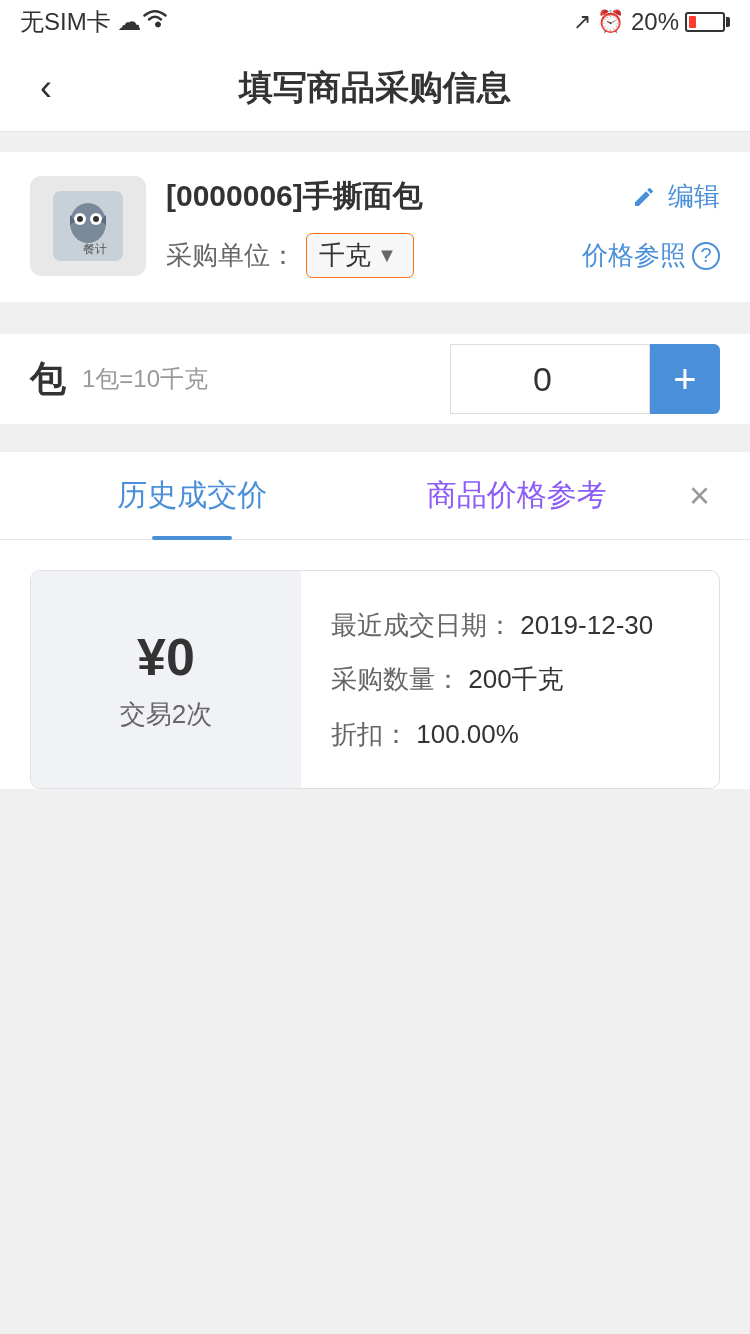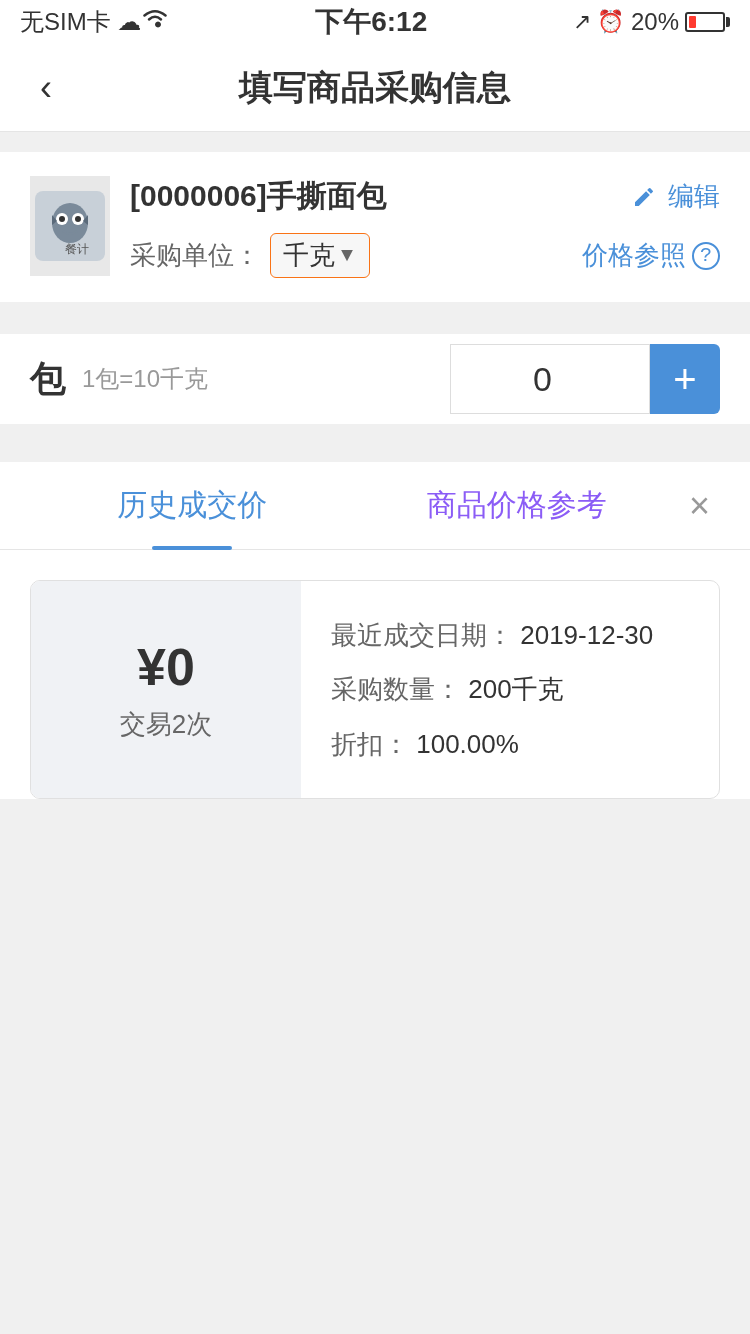--- a/index.html
+++ b/index.html
@@ -100,24 +100,24 @@
       background: #fff;
       margin-top: 20px;
       padding: 24px 30px;
     }
     .product-header {
       display: flex;
       align-items: flex-start;
       gap: 20px;
     }
     .product-thumb {
-      width: 80px;
+      width: 116px;
       height: 100px;
       background: #e8e8e8;
-      border-radius: 0;
+      border-radius: 11px;
       display: flex;
       align-items: center;
       justify-content: center;
       flex-shrink: 0;
     }
     .product-info {
       flex: 1;
     }
     .product-title-row {
       display: flex;
@@ -135,21 +135,20 @@
       font-size: 26px;
       display: flex;
       align-items: center;
       gap: 12px;
       cursor: pointer;
     }
     .purchase-unit-row {
       display: flex;
       align-items: center;
       justify-content: space-between;
-      font-family: Liberation Mono, monospace;
     }
     .purchase-unit-label {
       font-size: 26px;
       color: #666;
       margin-right: 10px;
     }
     .unit-selector {
       border: 1px solid #f97316;
       border-radius: 6px;
       padding: 4px 16px 4px 12px;
@@ -233,21 +232,21 @@
       display: flex;
       align-items: center;
       justify-content: center;
       cursor: pointer;
       border-radius: 0 6px 6px 0;
     }
 
     
     .tabs-section {
       background: #fff;
-      margin-top: 22px;
+      margin-top: 12px;
     }
     .tabs-header {
       display: flex;
       align-items: center;
       border-bottom: 1px solid #e5e5e5;
       padding: 0 30px;
       height: 88px;
       position: relative;
     }
     .tab-item {
@@ -350,21 +349,20 @@
   <div class="status-left">
     <span>无SIM卡 ☁</span>
     <span>
       <svg width="28" height="22" viewBox="0 0 28 22">
         <path d="M14 16.5 a3 3 0 1 1 0 0.01Z" fill="#333"></path>
         <path d="M8 11.5 Q14 6 20 11.5" stroke="#333" stroke-width="2.5" fill="none" stroke-linecap="round"></path>
         <path d="M3.5 7.5 Q14 -1 24.5 7.5" stroke="#333" stroke-width="2.5" fill="none" stroke-linecap="round"></path>
       </svg>
     </span>
   </div>
-  <div class="status-center">下午6:12</div>
   <div class="status-right">
     <span style="font-size:22px;">↗</span>
     <span style="font-size:22px;">⏰</span>
     <span>20%</span>
     <span class="battery-icon">
       <span class="battery-body">
           <span class="battery-fill"></span>
         </span>
         <span class="battery-tip"></span>
     </span>

